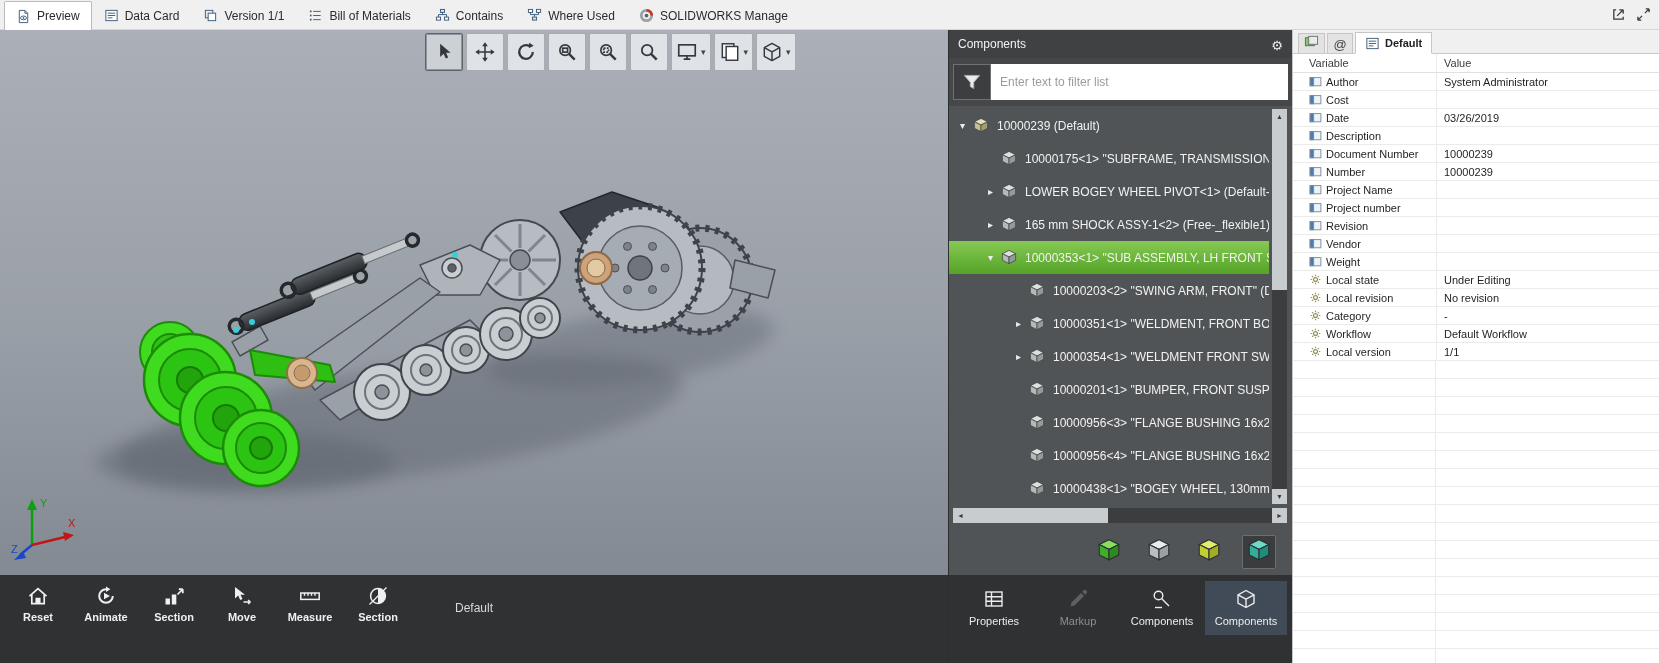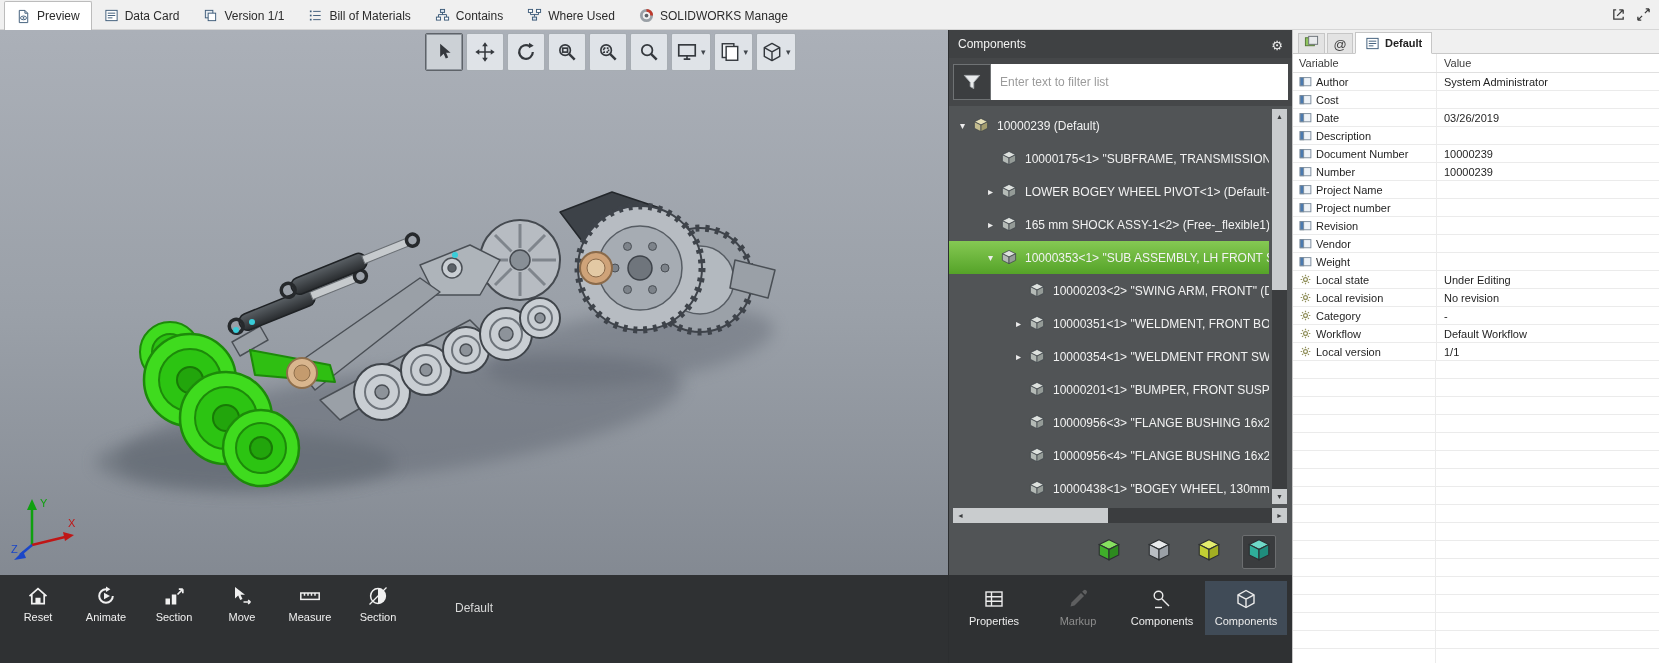--- a/index.html
+++ b/index.html
@@ -28,21 +28,21 @@
   .vp-btn { height:38px; min-width:38px; padding:0 4px; display:flex; align-items:center; justify-content:center;
     background:rgba(228,231,235,0.92); border:1px solid rgba(158,163,169,0.85); border-radius:2px; color:#34383d; cursor:pointer; }
   .vp-btn.active { background:#ccd1d6; border:1px solid #5e6369; box-shadow:inset 0 0 0 1px #8f959c; }
   .vp-btn .icon { width:22px; height:22px; display:inline-flex; }
   .vp-btn .icon svg { width:100%; height:100%; }
   .caret { font-size:9px; margin-left:3px; color:#41464c; }
 
   .triad { position:absolute; left:10px; bottom:96px; }
 
   .vp-bottom { position:absolute; left:0; right:0; bottom:0; height:88px; background:#2f3133; }
-  .vp-tools { display:flex; gap:4px; padding:6px 0 0 6px; }
+  .vp-tools { display:flex; gap:4px; padding:6px 0 0 6px;font-weight:bold; }
   .vp-tool { width:64px; display:flex; flex-direction:column; align-items:center; gap:4px; color:#f0f0f0; font-size:11px; padding:4px 2px; cursor:pointer; }
   .vp-tool .icon { width:22px; height:22px; display:inline-flex; }
   .vp-tool .icon svg { width:100%; height:100%; }
   .config-label { position:absolute; left:0; right:0; top:26px; text-align:center; color:#d9d9d9; font-size:12px; pointer-events:none; }
 
   
   .cp { width:344px; height:100%; background:#515456; display:flex; flex-direction:column; border-left:1px solid #2c2e30; }
   .cp-header { height:28px; background:#3f4143; display:flex; align-items:center; padding:0 9px; color:#f2f2f2; font-size:12px; flex:none; }
   .cp-gear { margin-left:auto; color:#ececec; font-size:15px; cursor:pointer; line-height:1; }
   .cp-filter { display:flex; padding:6px 4px; background:#454749; gap:0; flex:none; }
@@ -87,21 +87,21 @@
   .pp-icon-tab svg { width:15px; height:15px; }
   .pp-tab { height:22px; padding:0 9px; display:flex; align-items:center; gap:5px; font-size:11px; font-weight:bold; color:#222;
     background:#fff; border:1px solid #c6c6c6; border-bottom:1px solid #fff; margin-bottom:-1px; cursor:pointer; }
   .pp-tab .icon { width:15px; height:15px; display:inline-flex; }
   .pp-tab .icon svg { width:100%; height:100%; }
   .glyph { font-size:13px; line-height:1; }
   .cp-gear.glyph, .cp-gear { font-size:15px; }
 
   .pp-grid { flex:1; display:flex; flex-direction:column; overflow:hidden; font-size:11px; }
   .pp-header { display:flex; height:19px; align-items:stretch; border-bottom:1px solid #e0e0e0; color:#3c3c3c; flex:none; }
-  .pp-col-var { width:143px; padding-left:6px; display:flex; align-items:center; gap:4px; overflow:hidden; white-space:nowrap; }
+  .pp-col-var { width:143px; padding-left:16px; display:flex; align-items:center; gap:4px; overflow:hidden; white-space:nowrap; }
   .pp-col-val { flex:1; padding-left:7px; border-left:1px solid #ebebeb; display:flex; align-items:center; overflow:hidden; white-space:nowrap; }
   .pp-row { display:flex; height:18px; align-items:stretch; border-bottom:1px solid #ebebeb; color:#1f1f1f; flex:none; }
   .pp-row .row-icon { width:13px; height:13px; display:inline-flex; flex:none; }
   .pp-row .row-icon svg { width:100%; height:100%; }
   .pp-filler { flex:1;
     background-image:
       linear-gradient(90deg, transparent 0, transparent 142px, #ebebeb 142px, #ebebeb 143px, transparent 143px),
       repeating-linear-gradient(to bottom, #fff 0, #fff 17px, #ebebeb 17px, #ebebeb 18px); }
 </style>
 </head>

